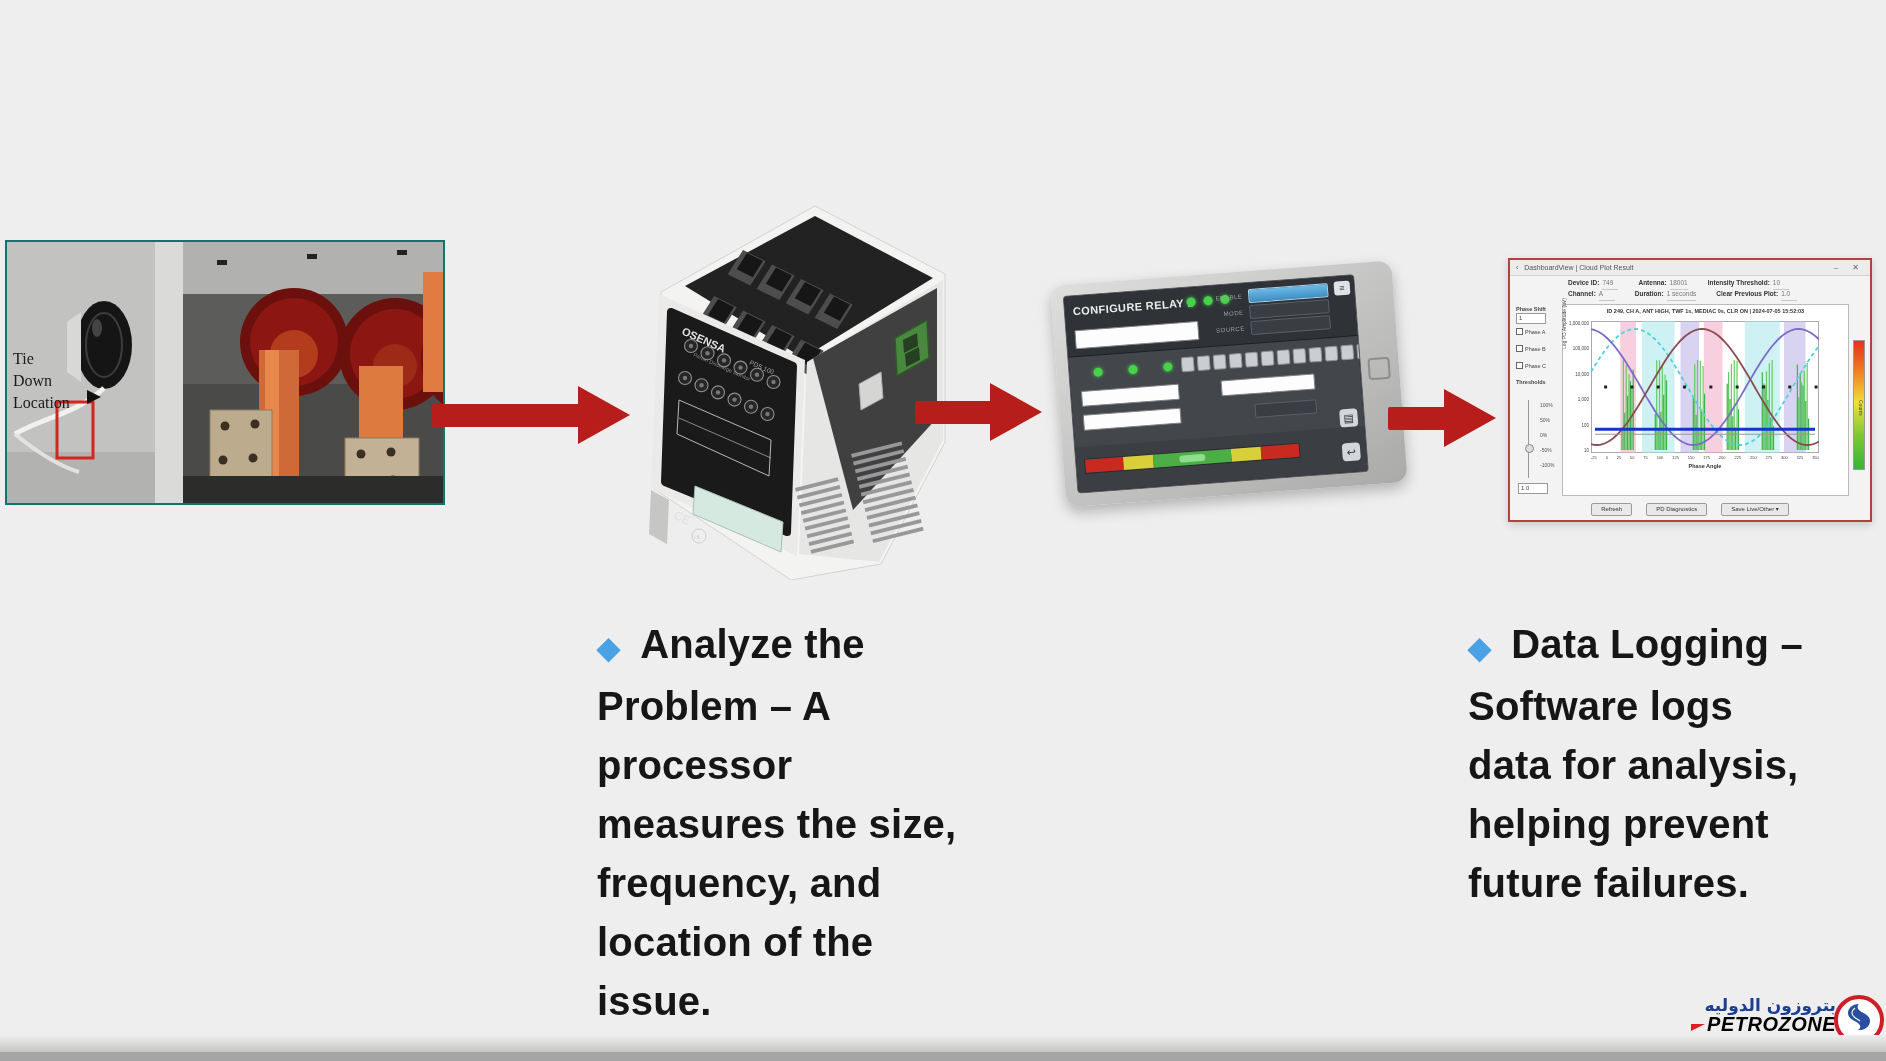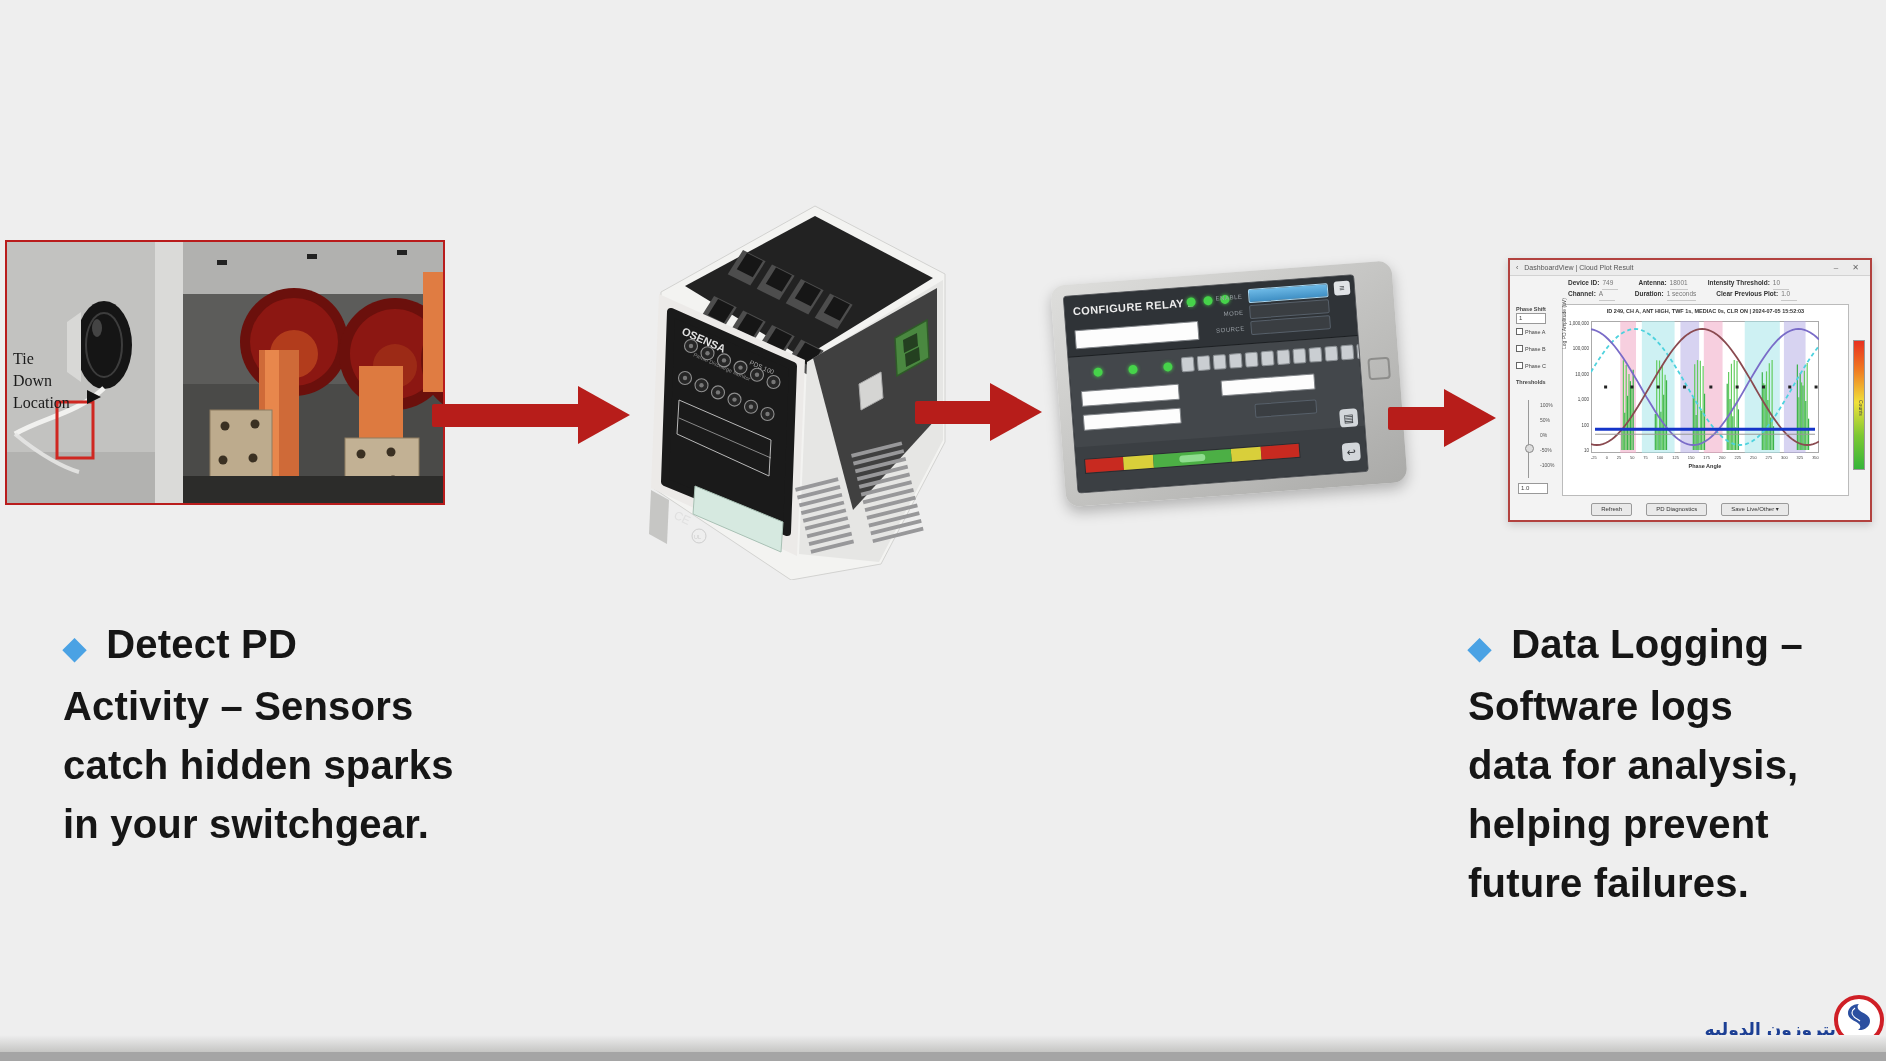--- a/index.html
+++ b/index.html
@@ -14,21 +14,21 @@
 
   
   .arrow{position:absolute;height:58px;}
   .arrow .shaft{position:absolute;top:18px;height:23px;background:#b71d1a;border-radius:2px;}
   .arrow .head{position:absolute;right:0;top:0;width:0;height:0;
                border-top:29px solid transparent;border-bottom:29px solid transparent;
                border-left:52px solid #b71d1a;}
 
   
   .photo{position:absolute;left:5px;top:240px;width:440px;height:265px;
-         border:2px solid #b91c1c;background:#5eead4;box-sizing:border-box;}
+         border:2px solid #0f766e;background:#5eead4;box-sizing:border-box;}
 
   
   .tablet{position:absolute;left:1050px;top:286px;width:342px;height:222px;
           transform:rotate(-4.3deg);transform-origin:top left;border-radius:14px;
           background:linear-gradient(150deg,#dededc,#aaaaa8);
           box-shadow:0 6px 14px rgba(0,0,0,.25);}
   .tscreen{position:absolute;left:12px;top:11px;right:38px;bottom:13px;background:#24272b;
            border-radius:4px;overflow:hidden;border:1px solid #55585c;}
   .thdr{position:absolute;left:0;top:0;right:0;height:60px;background:#2f3337;border-bottom:1px solid #1d2023;}
   .ttitle{position:absolute;left:8px;top:9px;color:#ececec;font:700 11px/12px "Liberation Sans",sans-serif;letter-spacing:.4px;}
@@ -90,21 +90,21 @@
   .colorbar{width:14px;position:relative;margin-left:3px;}
   .cbgrad{position:absolute;left:1px;top:36px;width:10px;height:128px;border:1px solid #999;
           background:linear-gradient(#e83020,#f07820 22%,#f0e03a 48%,#7cc832 74%,#35b53a);}
   .cblabel{position:absolute;left:12px;top:96px;font-size:5px;color:#444;transform:rotate(90deg);transform-origin:left top;}
   .wbuttons{position:absolute;left:0;right:0;bottom:4px;display:flex;justify-content:center;gap:14px;}
   .wbtn{font-size:6px;color:#333;background:#e9e9e9;border:1px solid #9a9a9a;border-radius:2px;
         padding:2px 9px;line-height:7px;}
 
   
   .logo{position:absolute;right:50px;top:996px;width:150px;text-align:right;}
-  .logo .ar{color:#1c3f94;font:700 17px/18px "DejaVu Sans",sans-serif;direction:rtl;margin-top:24px;}
+  .logo .ar{color:#1c3f94;font:700 17px/18px "DejaVu Sans",sans-serif;direction:rtl;}
   .logo .pz{color:#000000;font:italic 800 20px/21px "Liberation Sans",sans-serif;letter-spacing:.5px;position:relative;}
   .logo .pz .tri{display:inline-block;width:0;height:0;border-top:7px solid #e01b22;
                  border-right:14px solid transparent;margin-right:2px;}
   .logo .intl{color:#e01b22;font:400 10.5px/13px "Liberation Sans",sans-serif;letter-spacing:4px;}
   .logoseal{position:absolute;right:2px;top:995px;width:50px;height:50px;border-radius:50%;
             background:#fff;border:4px solid #cf1f26;box-sizing:border-box;}
 
   .footerbar{position:absolute;left:0;bottom:0;width:100%;height:26px;
              background:linear-gradient(#eeeeee,#c6c6c4 65%,#a5a5a5 66%);}
 </style>
@@ -519,24 +519,27 @@
   </div>
   <div class="arrow" style="left:915px;top:383px;width:127px;">
     <div class="shaft" style="left:0;width:79px;"></div>
       <div class="head"></div>
   </div>
   <div class="arrow" style="left:1388px;top:389px;width:108px;">
     <div class="shaft" style="left:0;width:60px;"></div>
       <div class="head"></div>
   </div>
 
-  <div class="caption" style="left:63px;"><span class="bullet">◆</span><span class="ctext">Detect PD
-Activity – Sensors
-catch hidden sparks
-in your switchgear.</span></div>
+  <div class="caption" style="left:597px;"><span class="bullet">◆</span><span class="ctext">Analyze the
+Problem – A
+processor
+measures the size,
+frequency, and
+location of the
+issue.</span></div>
   <div class="caption" style="left:1468px;"><span class="bullet">◆</span><span class="ctext">Data Logging –
 Software logs
 data for analysis,
 helping prevent
 future failures.</span></div>
 
   <div class="logo">
     <div class="ar">بتروزون الدوليه</div>
     <div class="pz"><span class="tri"></span><span>PETROZONE</span></div>
     <div class="intl">International</div>

